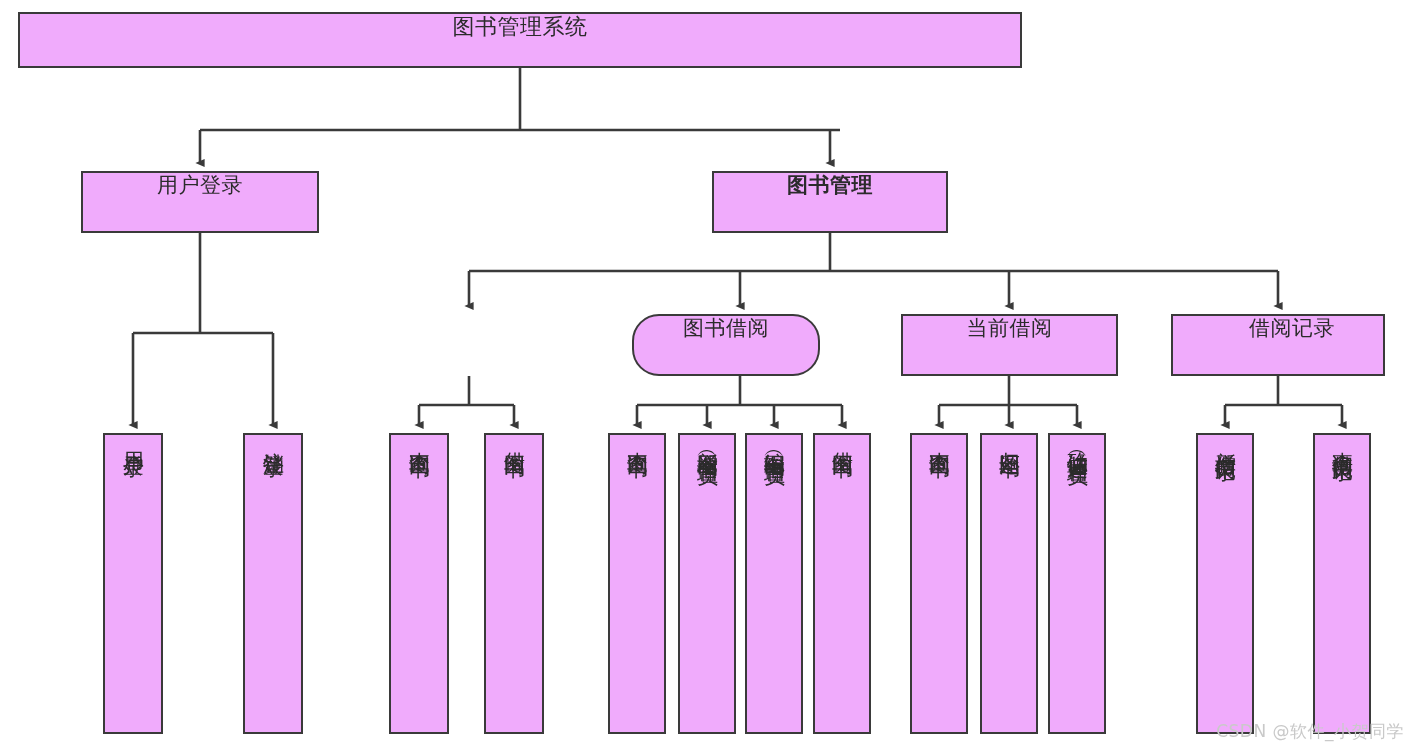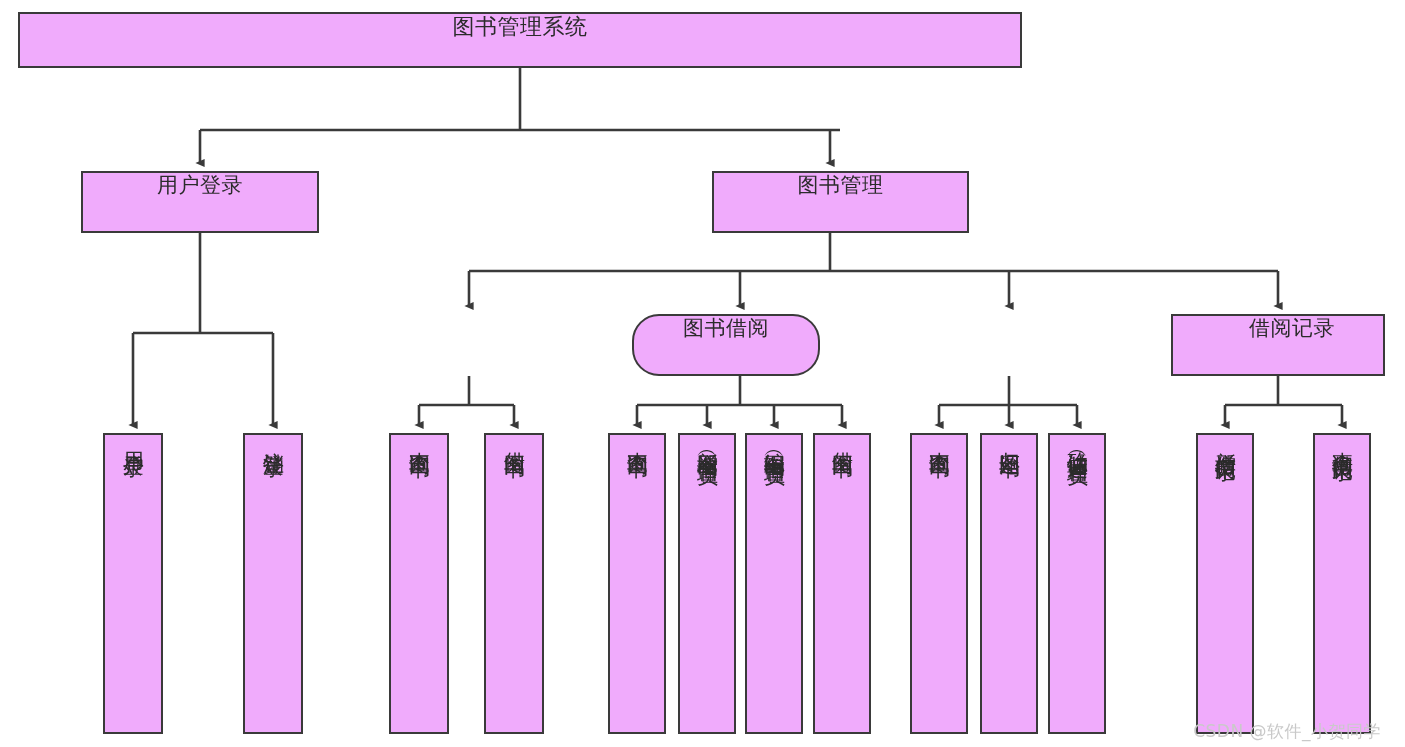--- a/index.html
+++ b/index.html
@@ -49,21 +49,21 @@
     letter-spacing: 2px;
     font-size: 21px;
     white-space: normal;
     max-height: 100%;
   }
   .node.root .node-label {
     font-size: 22px;
   }
   .watermark {
     position: absolute;
-    right: 24px;
+    right: 1px;
     bottom: 4px;
     color: #c9c9c9;
     font-size: 17px;
     letter-spacing: 0.5px;
     z-index: 3;
     white-space: nowrap;
     user-select: none;
   }
 </style>
 </head>
@@ -121,26 +121,29 @@
     </g>
   </svg>
 
   <div class="node root" style="left: 18px; top: 12px; width: 1004px; height: 56px; border-color: rgb(58, 58, 58);">
     <span class="node-label" style="color: rgb(43, 43, 43);">图书管理系统</span>
   </div>
 
   <div class="node" style="left: 81px; top: 171px; width: 238px; height: 62px; border-color: rgb(58, 58, 58);">
     <span class="node-label" style="color: rgb(43, 43, 43);">用户登录</span>
   </div>
-  <div class="node" style="left: 712px; top: 171px; width: 257px; height: 62px; border-color: rgb(58, 58, 58);">
+  <div class="node" style="left: 712px; top: 171px; width: 236px; height: 62px; border-color: rgb(58, 58, 58); font-weight: bold;">
     <span class="node-label" style="color: rgb(43, 43, 43);">图书管理</span>
   </div>
 
   <div class="node" style="left: 632px; top: 314px; width: 188px; height: 62px; border-color: rgb(58, 58, 58); border-radius: 27px;">
     <span class="node-label" style="color: rgb(43, 43, 43);">图书借阅</span>
+  </div>
+  <div class="node" style="left: 901px; top: 314px; width: 217px; height: 62px; border-color: rgb(58, 58, 58);">
+    <span class="node-label" style="color: rgb(43, 43, 43);">当前借阅</span>
   </div>
   <div class="node" style="left: 1171px; top: 314px; width: 214px; height: 62px; border-color: rgb(58, 58, 58); padding-left: 28px;">
     <span class="node-label" style="color: rgb(43, 43, 43);">借阅记录</span>
   </div>
 
   <div class="node vertical" style="left: 103px; top: 433px; width: 60px; height: 301px; border-color: rgb(58, 58, 58);">
     <span class="node-label" style="color: rgb(43, 43, 43);">用户登录</span>
   </div>
   <div class="node vertical" style="left: 243px; top: 433px; width: 60px; height: 301px; border-color: rgb(58, 58, 58);">
     <span class="node-label" style="color: rgb(43, 43, 43);">注销登录</span>

